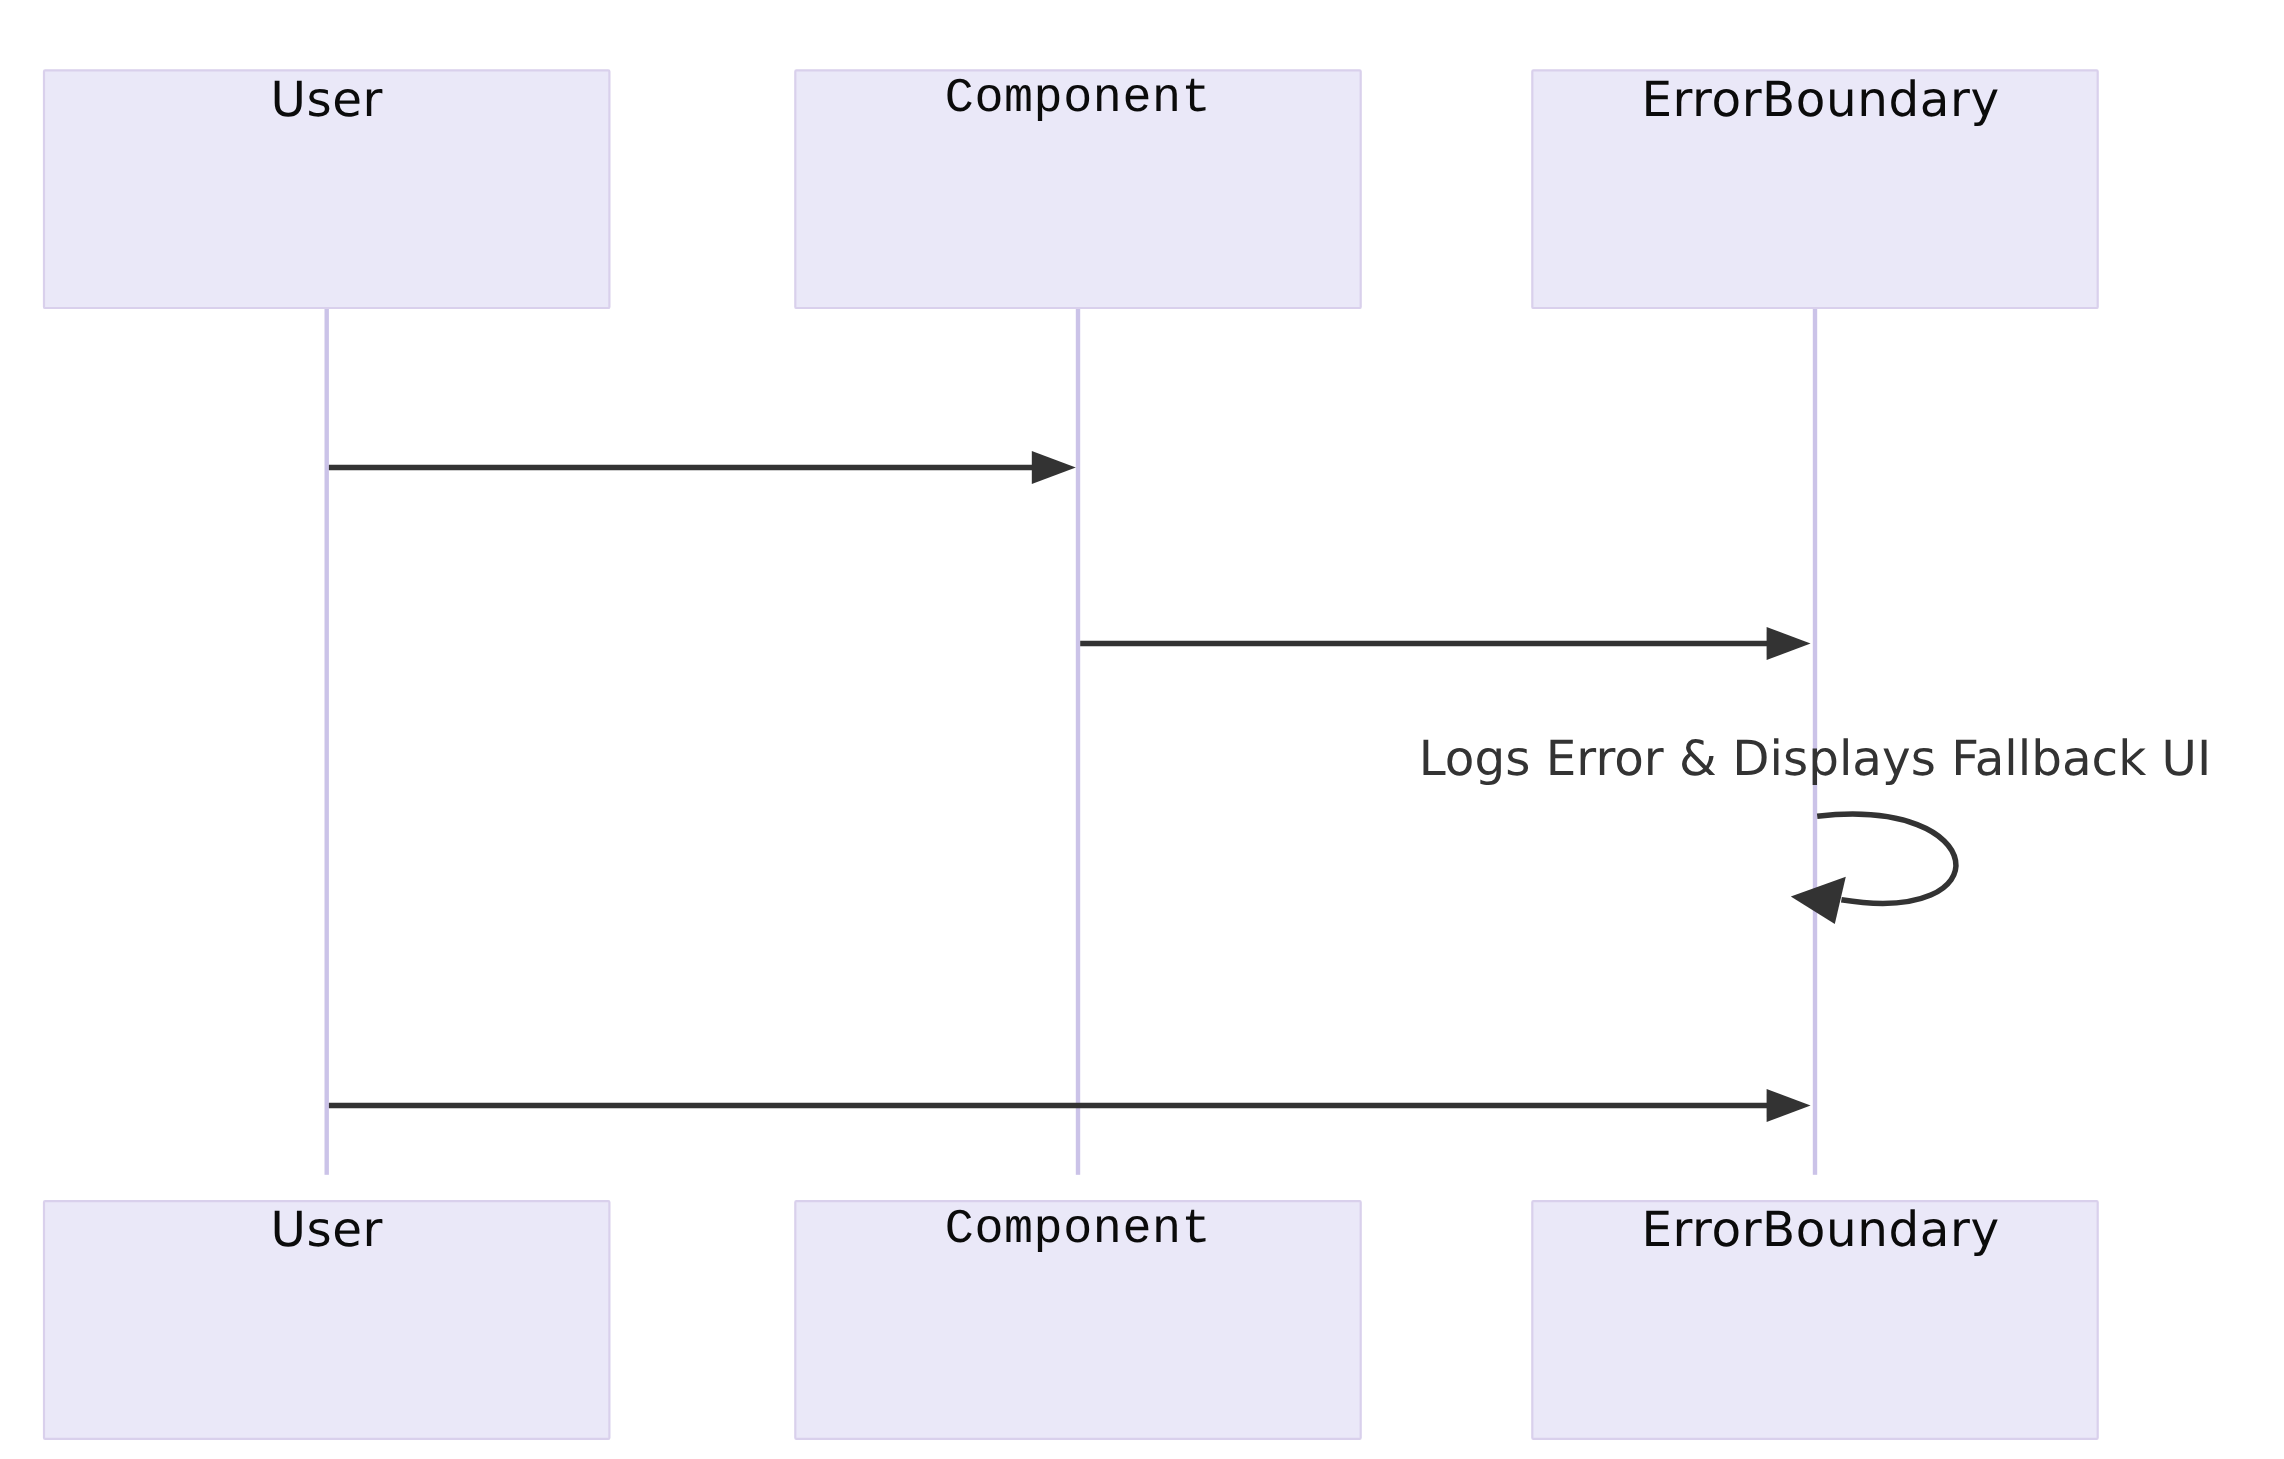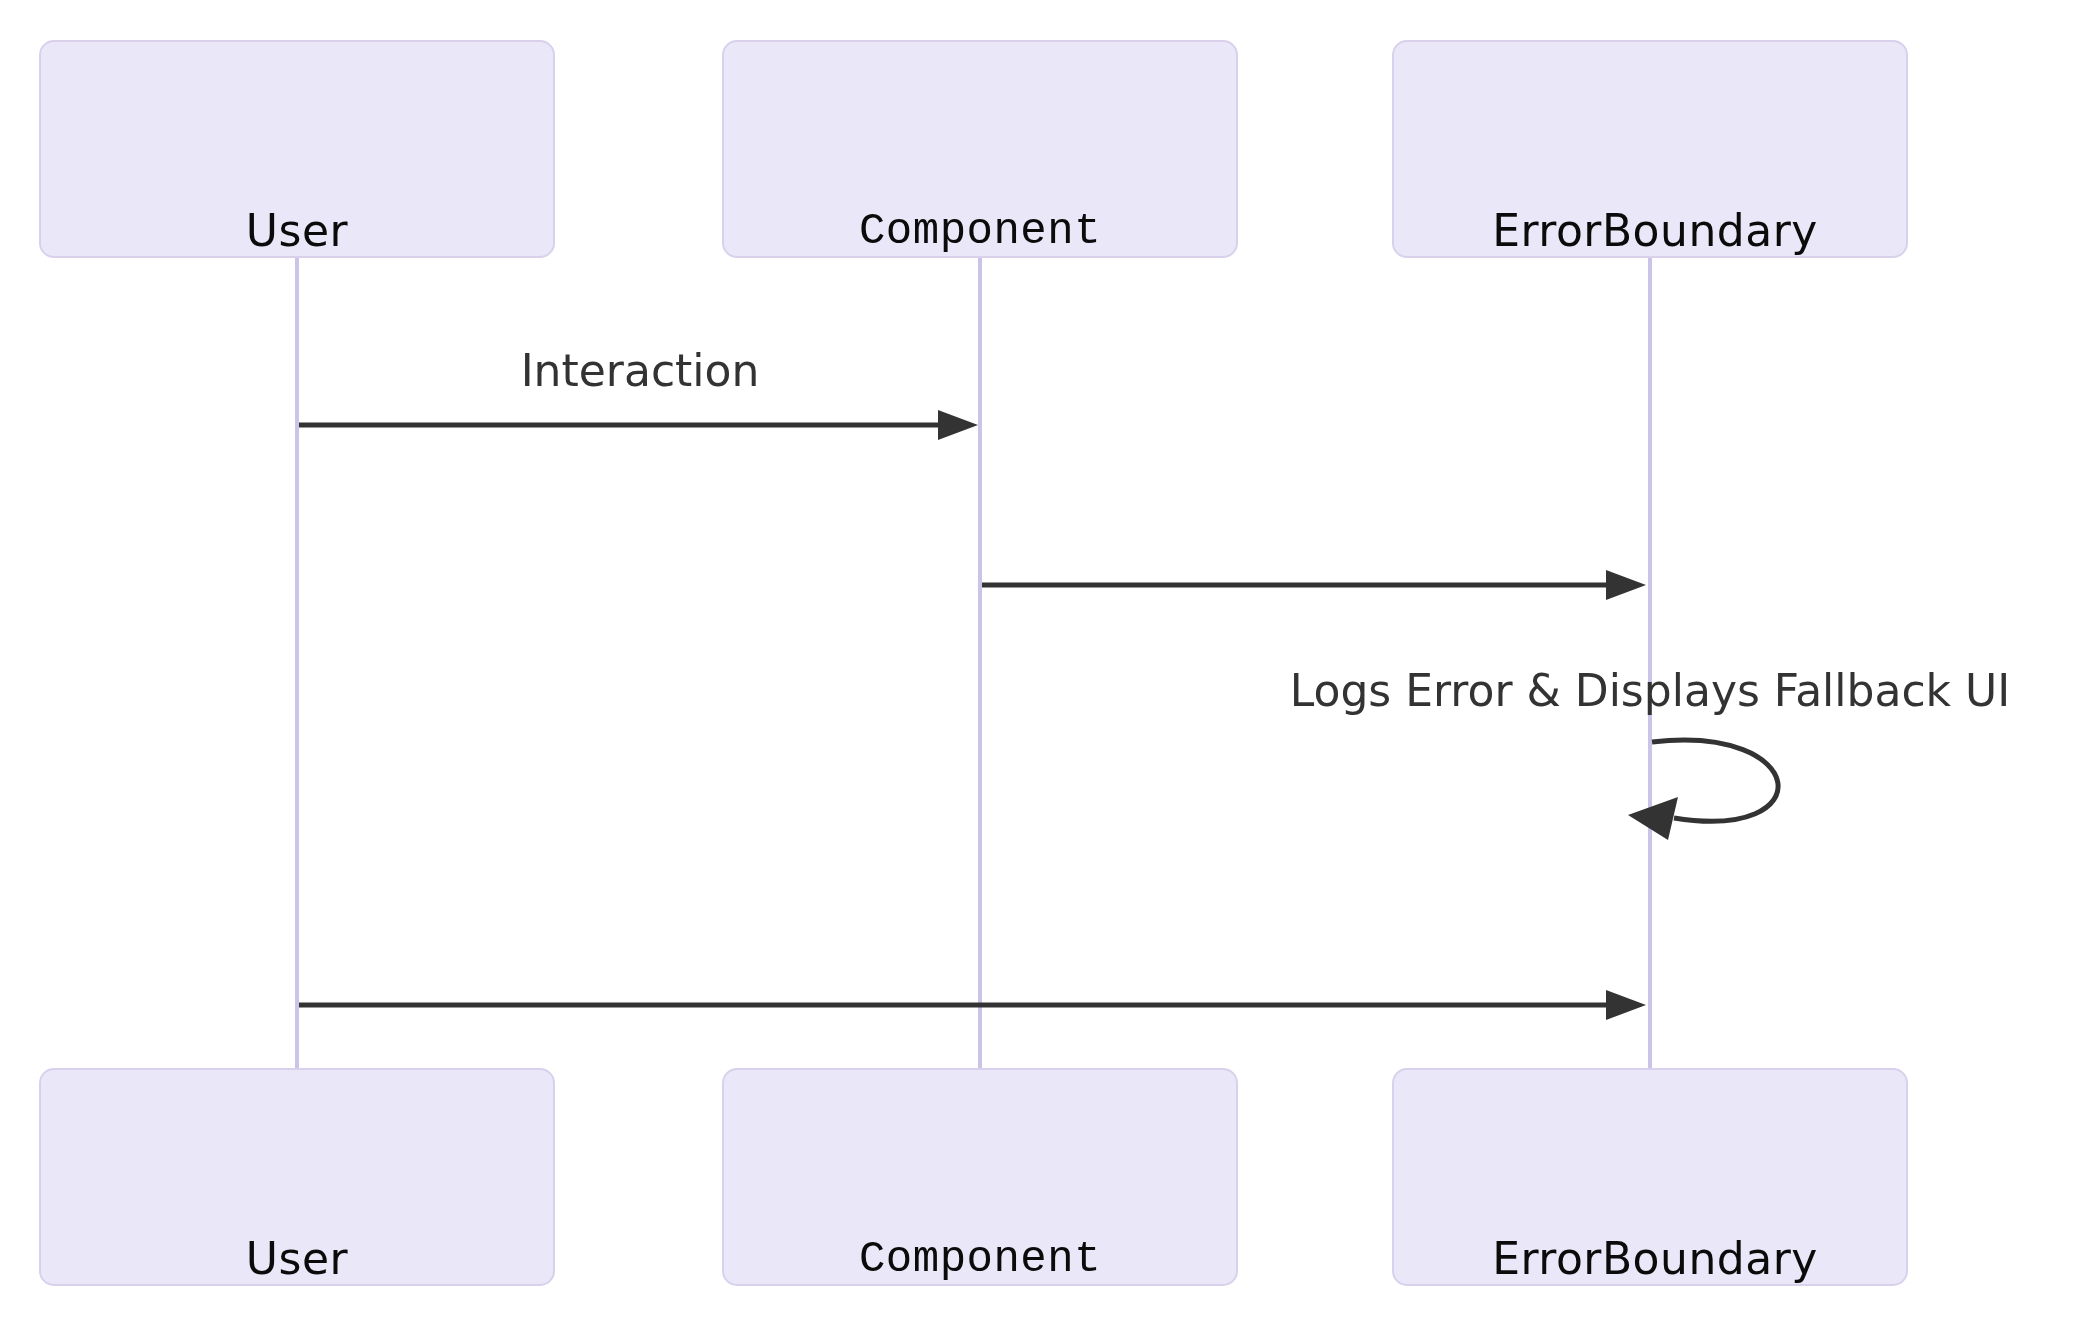--- a/index.html
+++ b/index.html
@@ -10,25 +10,26 @@
     background: #ffffff;
     font-family: "DejaVu Sans", "Liberation Sans", sans-serif;
     overflow: hidden;
   }
   .actor-box {
     position: absolute;
     width: 516px;
     height: 218px;
     background: #eae8f8;
     border: 2.5px solid #d9d0ec;
-    border-radius: 15px;
+    border-radius: 2px;
     box-sizing: border-box;
     display: flex;
-    align-items: flex-end;
+    align-items: flex-start;
     justify-content: center;
+    margin-top: 23px;
   }
   .actor-label {
     font-size: 44px;
     color: #0b0b0b;
     letter-spacing: 0.5px;
   }
   .actor-top    { top: 40px; }
   .actor-bottom { top: 1068px; }
   .actor-col-0 { left: 39px; }
   .actor-col-1 { left: 722px; font-family: Liberation Mono, monospace; }
@@ -82,21 +83,20 @@
       <path d="M 1652 742 C 1810 724, 1822 842, 1674 818" fill="none" stroke="#333333" stroke-width="5"></path>
       <polygon points="1628,815 1678,797 1668,840" fill="#333333"></polygon>
     </g>
 
     <g>
       <line x1="299" y1="1005" x2="1610" y2="1005" stroke="#333333" stroke-width="5"></line>
       <polygon points="1646,1005 1606,990 1606,1020" fill="#333333"></polygon>
     </g>
   </svg>
 
-  <div class="msg-label" style="left:640px; top:370px;">Interaction</div>
   <div class="msg-label" style="left:1650px; top:690px;">Logs Error &amp; Displays Fallback UI</div>
 
   <div class="actor-box actor-top actor-col-0">
     <span class="actor-label">User</span>
   </div>
   <div class="actor-box actor-top actor-col-1">
     <span class="actor-label">Component</span>
   </div>
   <div class="actor-box actor-top actor-col-2">
     <span class="actor-label">ErrorBoundary</span>

